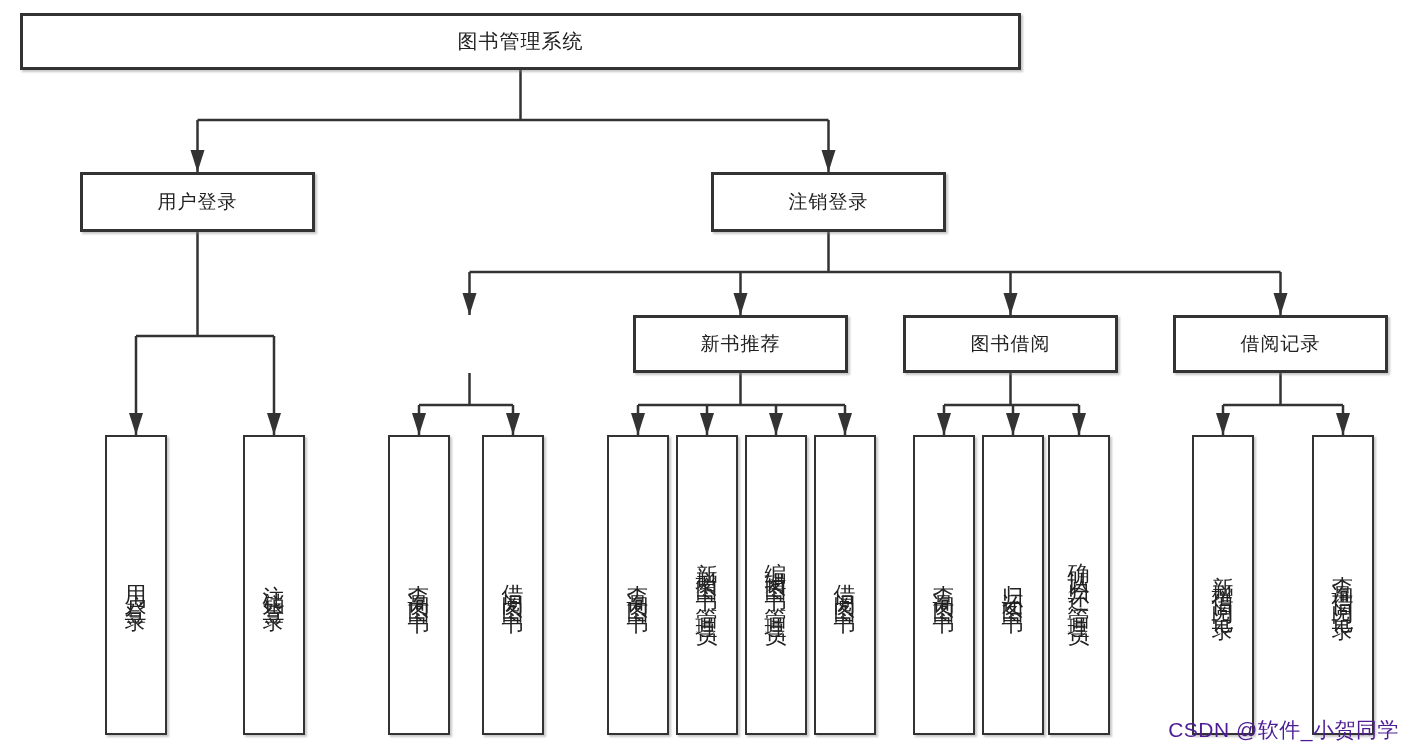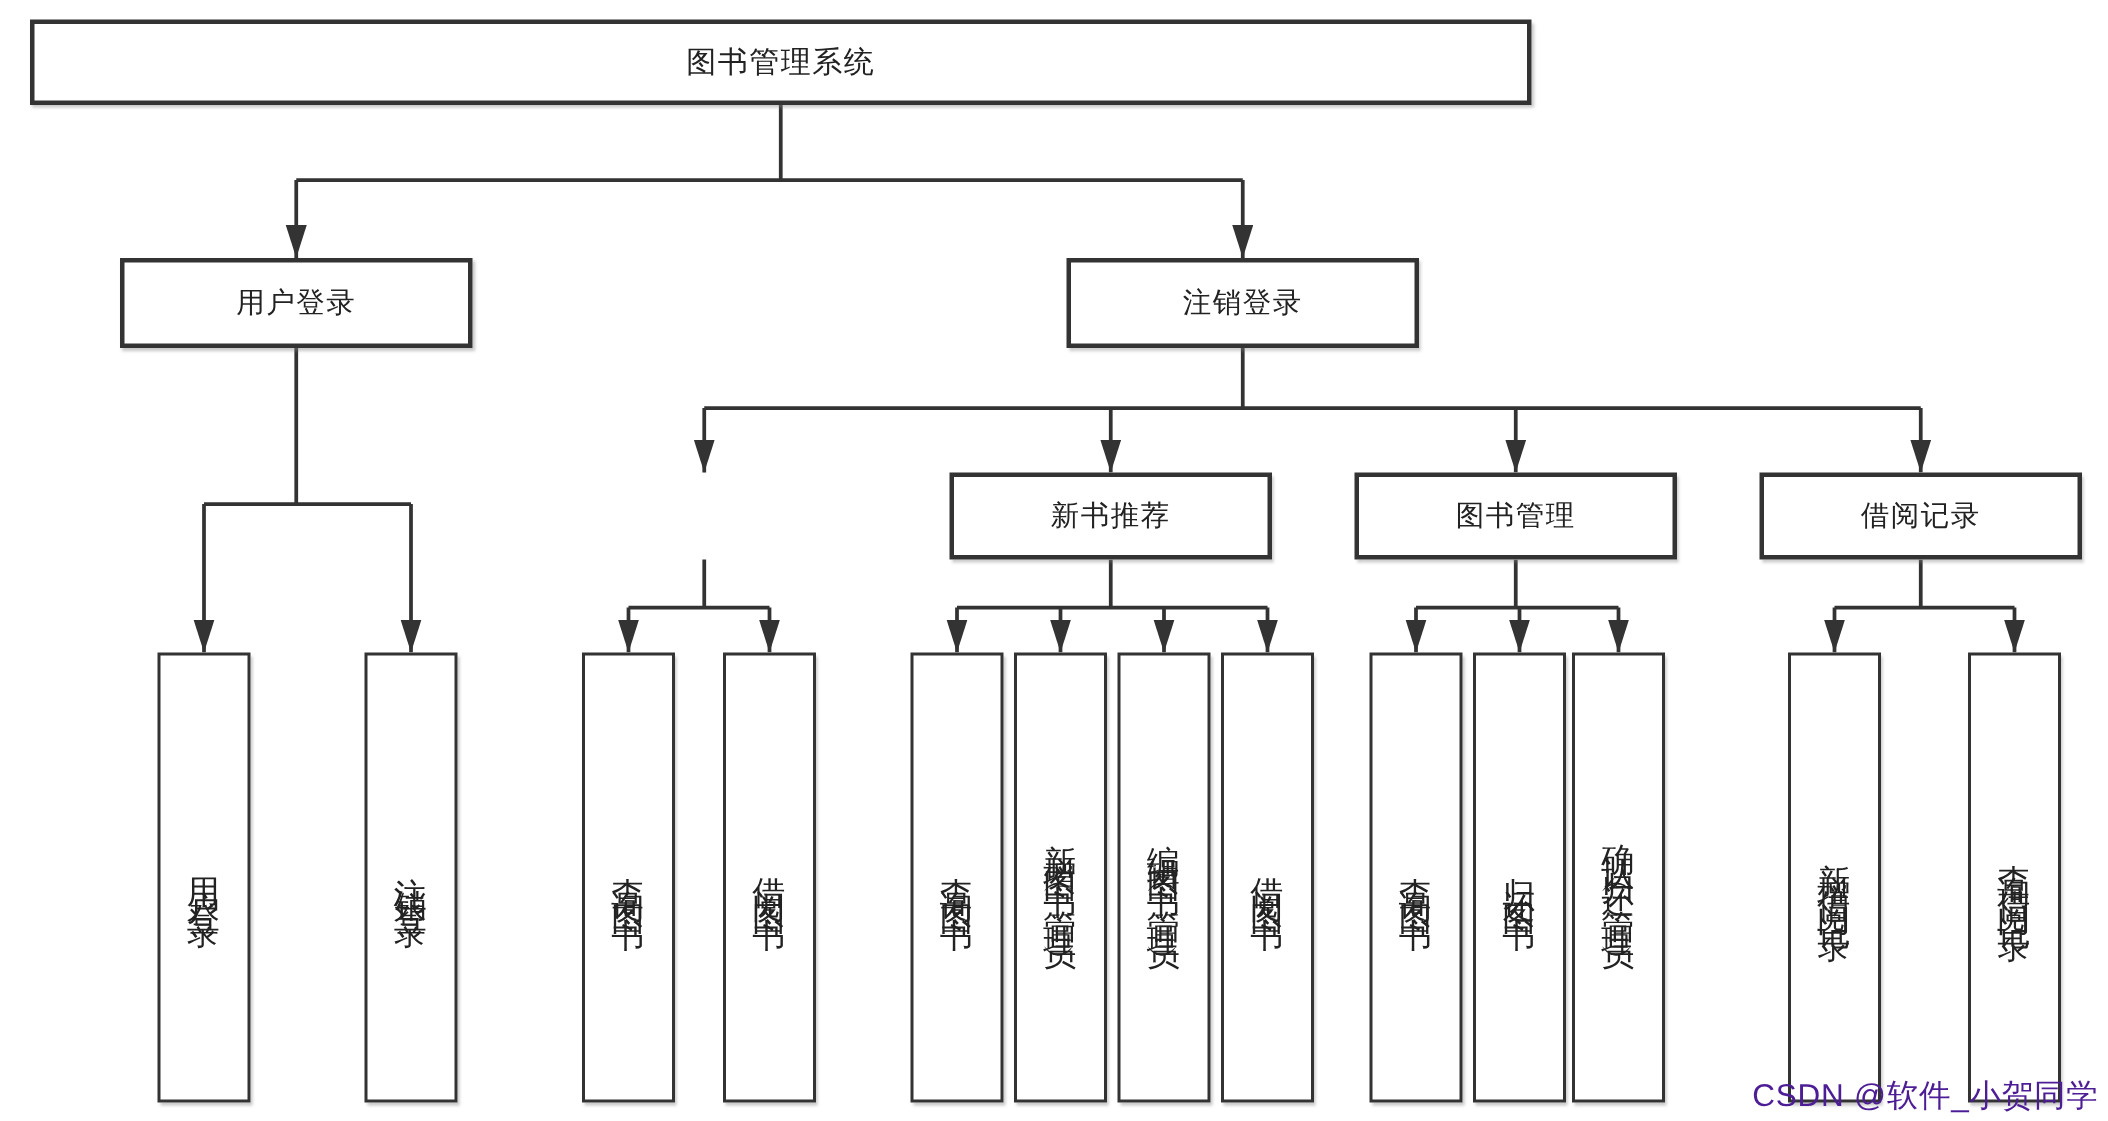--- a/index.html
+++ b/index.html
@@ -90,21 +90,21 @@
     <span class="lbl">用户登录</span>
   </div>
   <div class="node h" style="left:711px;top:172px;width:235px;height:60px">
     <span class="lbl">注销登录</span>
   </div>
 
   <div class="node h" style="left:633px;top:315px;width:215px;height:58px">
     <span class="lbl">新书推荐</span>
   </div>
   <div class="node h" style="left:903px;top:315px;width:215px;height:58px">
-    <span class="lbl">图书管理</span>
+    <span class="lbl">图书借阅</span>
   </div>
   <div class="node h" style="left:1173px;top:315px;width:215px;height:58px">
     <span class="lbl">借阅记录</span>
   </div>
 
   <div class="node leaf" style="left:105px;top:435px;width:62px;height:300px">
     <span class="vtext">用户登录</span>
   </div>
   <div class="node leaf" style="left:243px;top:435px;width:62px;height:300px">
     <span class="vtext">注销登录</span>

